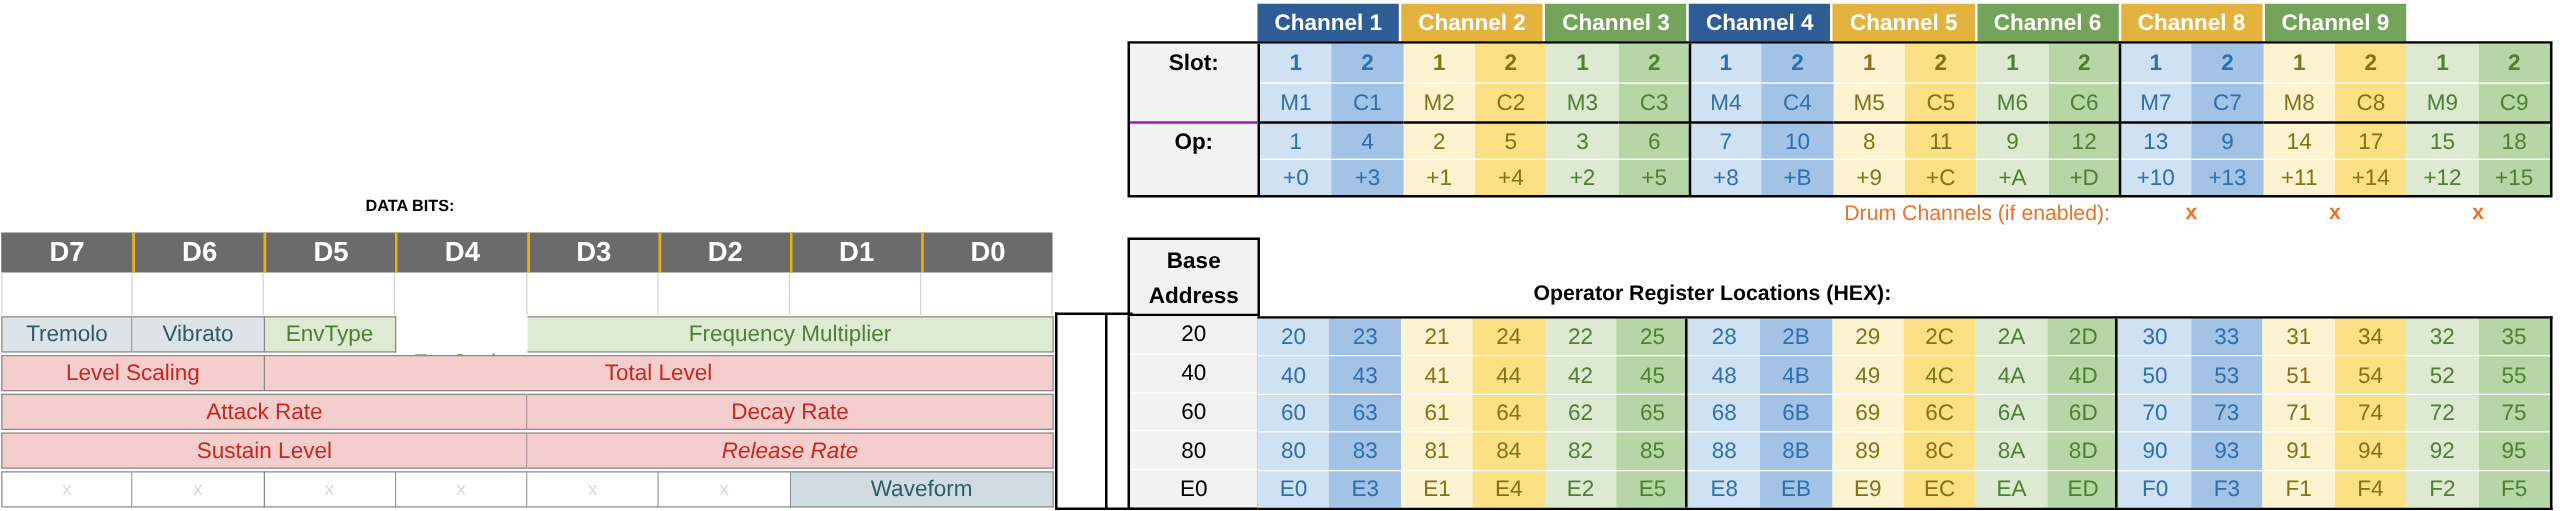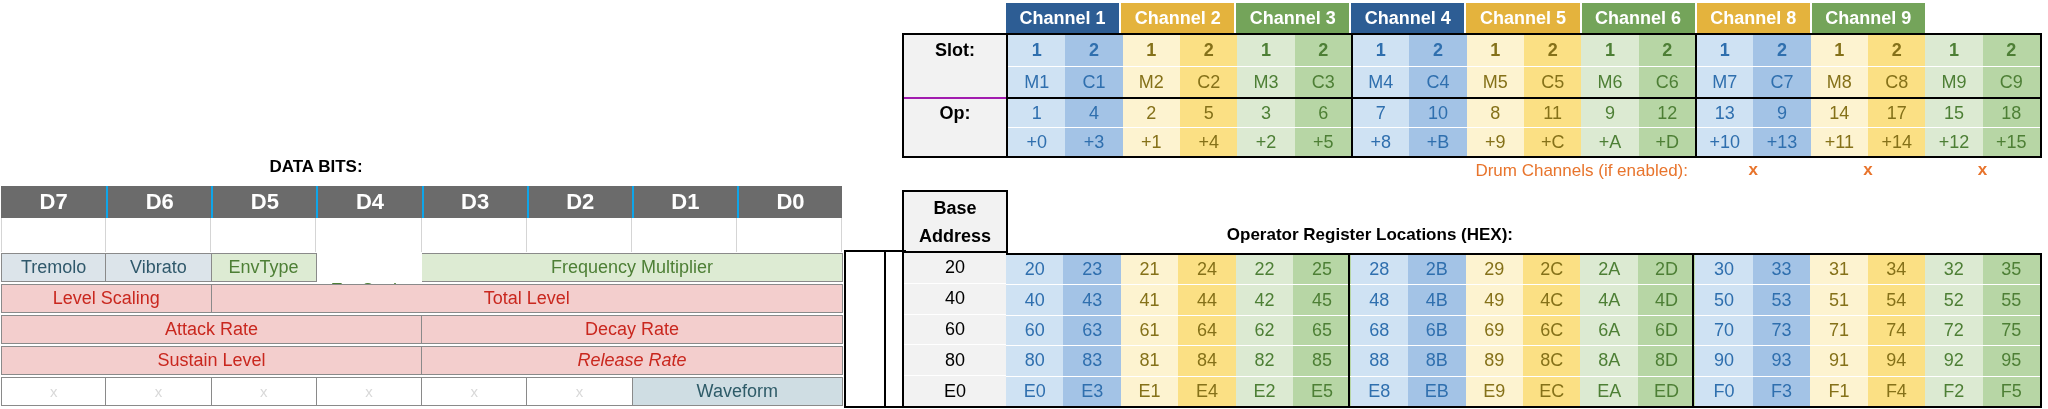--- a/index.html
+++ b/index.html
@@ -1,27 +1,27 @@
 <!DOCTYPE html>
 <html style="--header-blue: #2d5d94; --header-yellow: #e4b33d; --header-green: #74a45a; --pale-blue: #cfe2f3; --mid-blue: #a3c3e6; --pale-yellow: #fdf3d0; --mid-yellow: #fbe084; --pale-green: #dcead2; --mid-green: #b7d6a5; --text-blue: #2f6fae; --text-olive: #857119; --text-green: #4d7f35; --orange: #e8742c; --bit-header-bg: #6b6b6b; --bluegray-bg: #dce4ea; --bluegray-text: #2f586b; --greencell-bg: #ddebd3; --greencell-text: #4d7f35; --redcell-bg: #f3cecd; --redcell-text: #c9271e; --wave-bg: #cfdde3; --wave-text: #2e5b68; --unused-text: #d9d9d9; --label-bg: #f2f2f2;"><head>
 <meta charset="utf-8">
 <style>
   html,body{margin:0;padding:0;background:#fff;}
   .stage{position:relative;width:2048px;height:409px;background:#fff;
          font-family:"Liberation Sans",sans-serif;overflow:hidden;}
   .stage div{box-sizing:border-box;}
 
   
-  .databits-title{position:absolute;left:0;top:157px;width:632px;height:24px;
-    text-align:center;font-weight:bold;font-size:17px;color:#000;}
+  .databits-title{position:absolute;left:12px;top:157px;width:632px;height:24px;
+    text-align:center;font-weight:bold;font-size:13px;color:#000;}
   .bit-header{position:absolute;left:1px;top:186px;width:841px;height:32px;
     display:grid;grid-template-columns:repeat(8,1fr);}
   .bh-cell{background:var(--bit-header-bg);color:#fff;font-weight:bold;font-size:22px;
     display:flex;align-items:center;justify-content:center;}
-  .bh-cell + .bh-cell{border-left:2px solid #0ea5e9;}
+  .bh-cell + .bh-cell{border-left:2px solid #eab308;}
   .bit-empty{position:absolute;left:1px;top:218px;width:841px;height:34px;
     display:grid;grid-template-columns:repeat(8,1fr);}
   .be-cell{border-right:1px solid #d5d5d5;}
   .be-cell:first-child{border-left:1px solid #d5d5d5;}
   .bit-rows{position:absolute;left:1px;top:253px;width:842px;}
   .bitrow{display:flex;height:29px;margin-bottom:2px;}
   .bitcell{border:1px solid #8a8a8a;display:flex;align-items:center;justify-content:center;
     font-size:18px;}
   .bitcell + .bitcell{border-left:none;}
   .s-bluegray{background:var(--bluegray-bg);color:var(--bluegray-text);}

